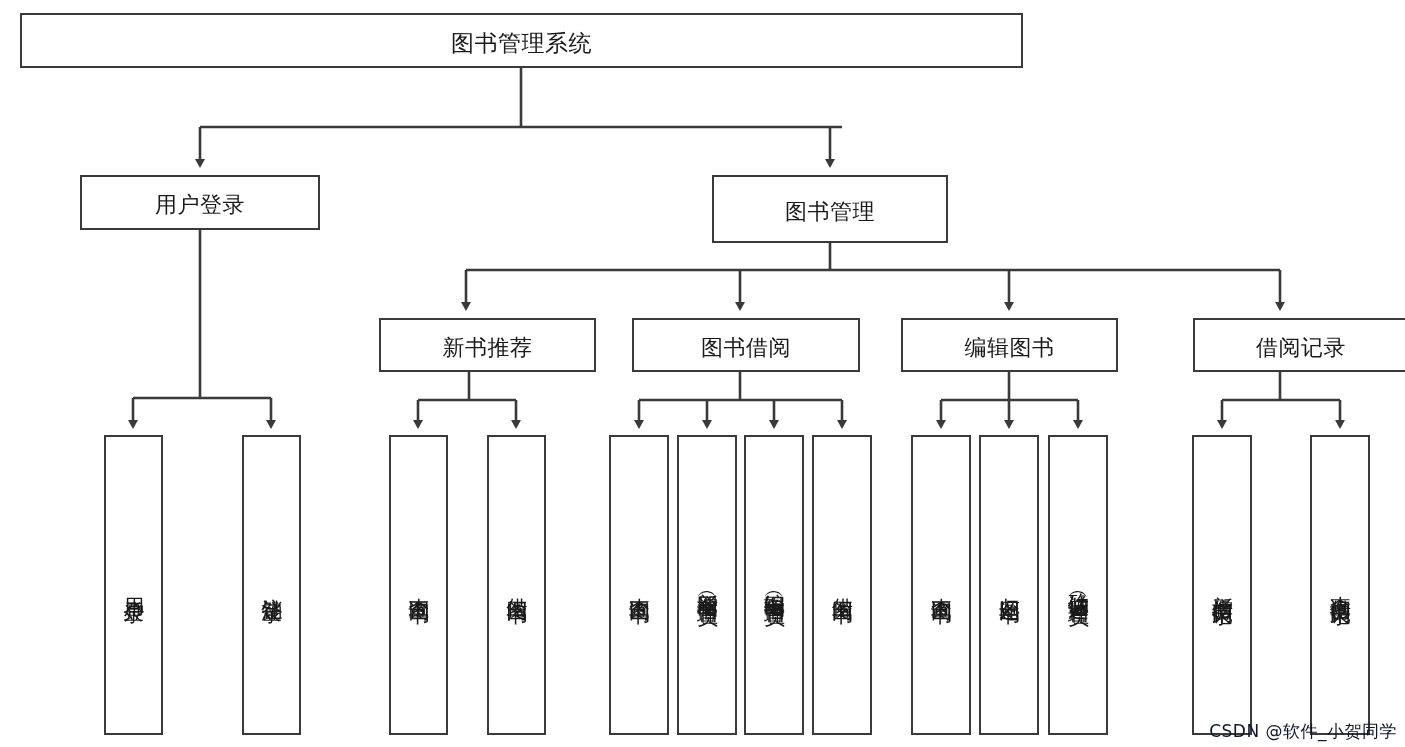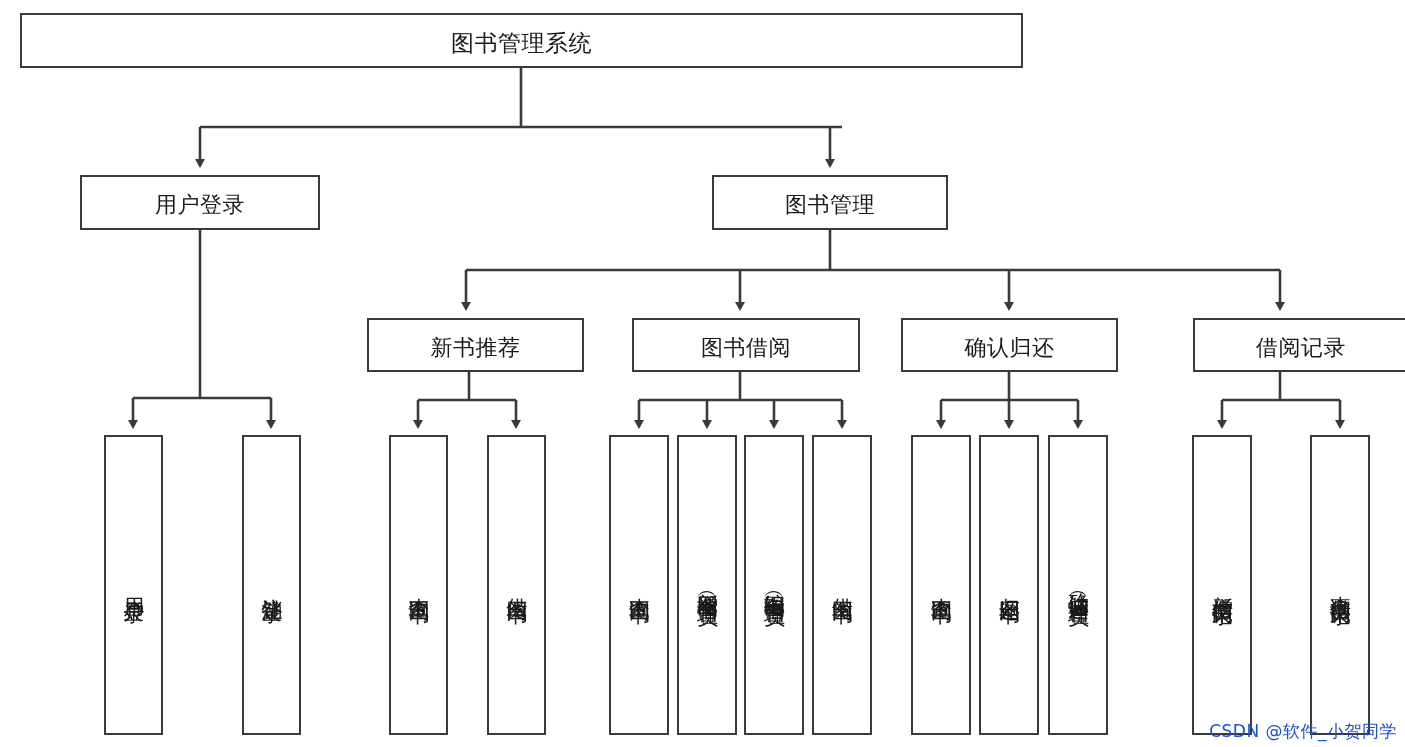--- a/index.html
+++ b/index.html
@@ -62,21 +62,21 @@
     line-height: 1.18;
     letter-spacing: 2px;
     white-space: nowrap;
     max-height: 100%;
   }
   .watermark {
     position: absolute;
     right: 8px;
     bottom: 4px;
     font-size: 17px;
-    color: #1d4ed8;
+    color: #0f172a;
     white-space: nowrap;
     letter-spacing: 0.5px;
   }
 </style>
 </head>
 <body>
 
 <div id="canvas">
 
   <svg id="edges" viewBox="0 0 1405 747" xmlns="http://www.w3.org/2000/svg">
@@ -129,32 +129,32 @@
     </g>
   </svg>
 
   <div class="node horiz" id="n-root" style="left:20px; top:13px; width:1003px; height:55px;">
     <span class="node-label">图书管理系统</span>
   </div>
 
   <div class="node horiz" style="left:80px; top:175px; width:240px; height:55px;">
     <span class="node-label">用户登录</span>
   </div>
-  <div class="node horiz" style="left:712px; top:175px; width:236px; height:55px;">
+  <div class="node horiz" style="left:712px; top:175px; width:236px; height:68px;">
     <span class="node-label">图书管理</span>
   </div>
 
-  <div class="node horiz" style="left:367px; top:318px; width:217px; height:54px;">
+  <div class="node horiz" style="left:379px; top:318px; width:217px; height:54px;">
     <span class="node-label">新书推荐</span>
   </div>
   <div class="node horiz" style="left:632px; top:318px; width:228px; height:54px;">
     <span class="node-label">图书借阅</span>
   </div>
   <div class="node horiz" style="left:901px; top:318px; width:217px; height:54px;">
-    <span class="node-label">确认归还</span>
+    <span class="node-label">编辑图书</span>
   </div>
   <div class="node horiz" style="left:1193px; top:318px; width:216px; height:54px;">
     <span class="node-label">借阅记录</span>
   </div>
 
   <div class="node vert" style="left:104px; top:435px; width:59px; height:300px;">
     <span class="node-label">用户登录</span>
   </div>
   <div class="node vert" style="left:242px; top:435px; width:59px; height:300px;">
     <span class="node-label">注销登录</span>

